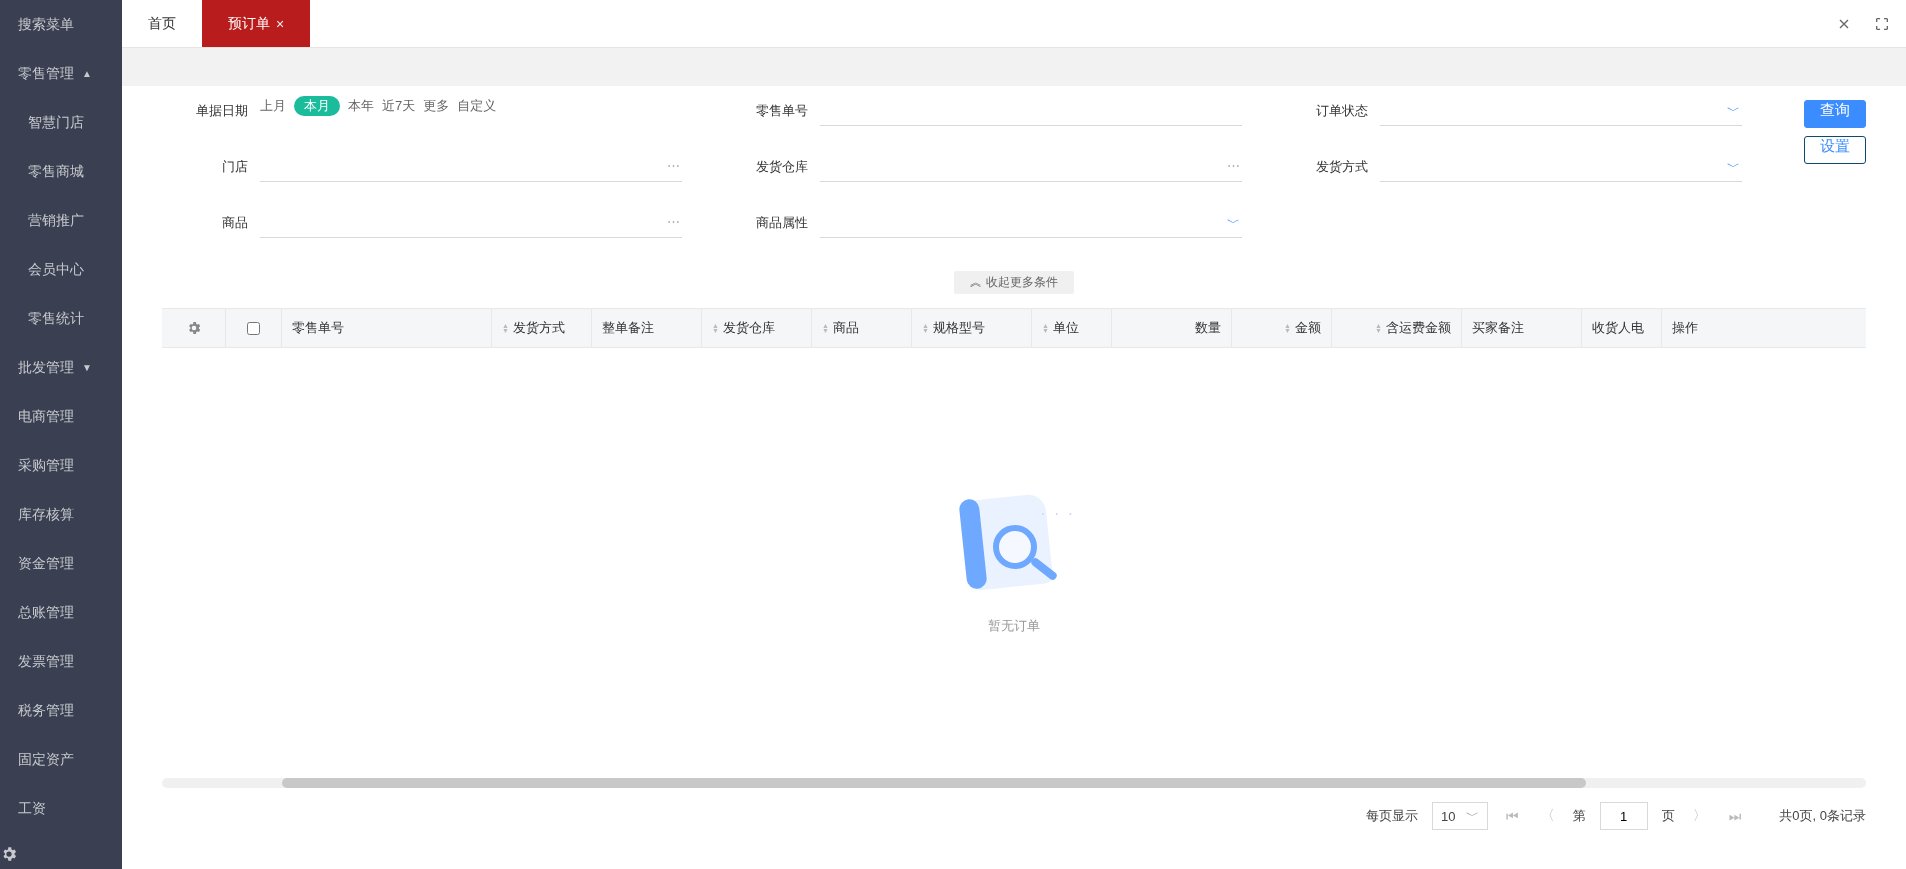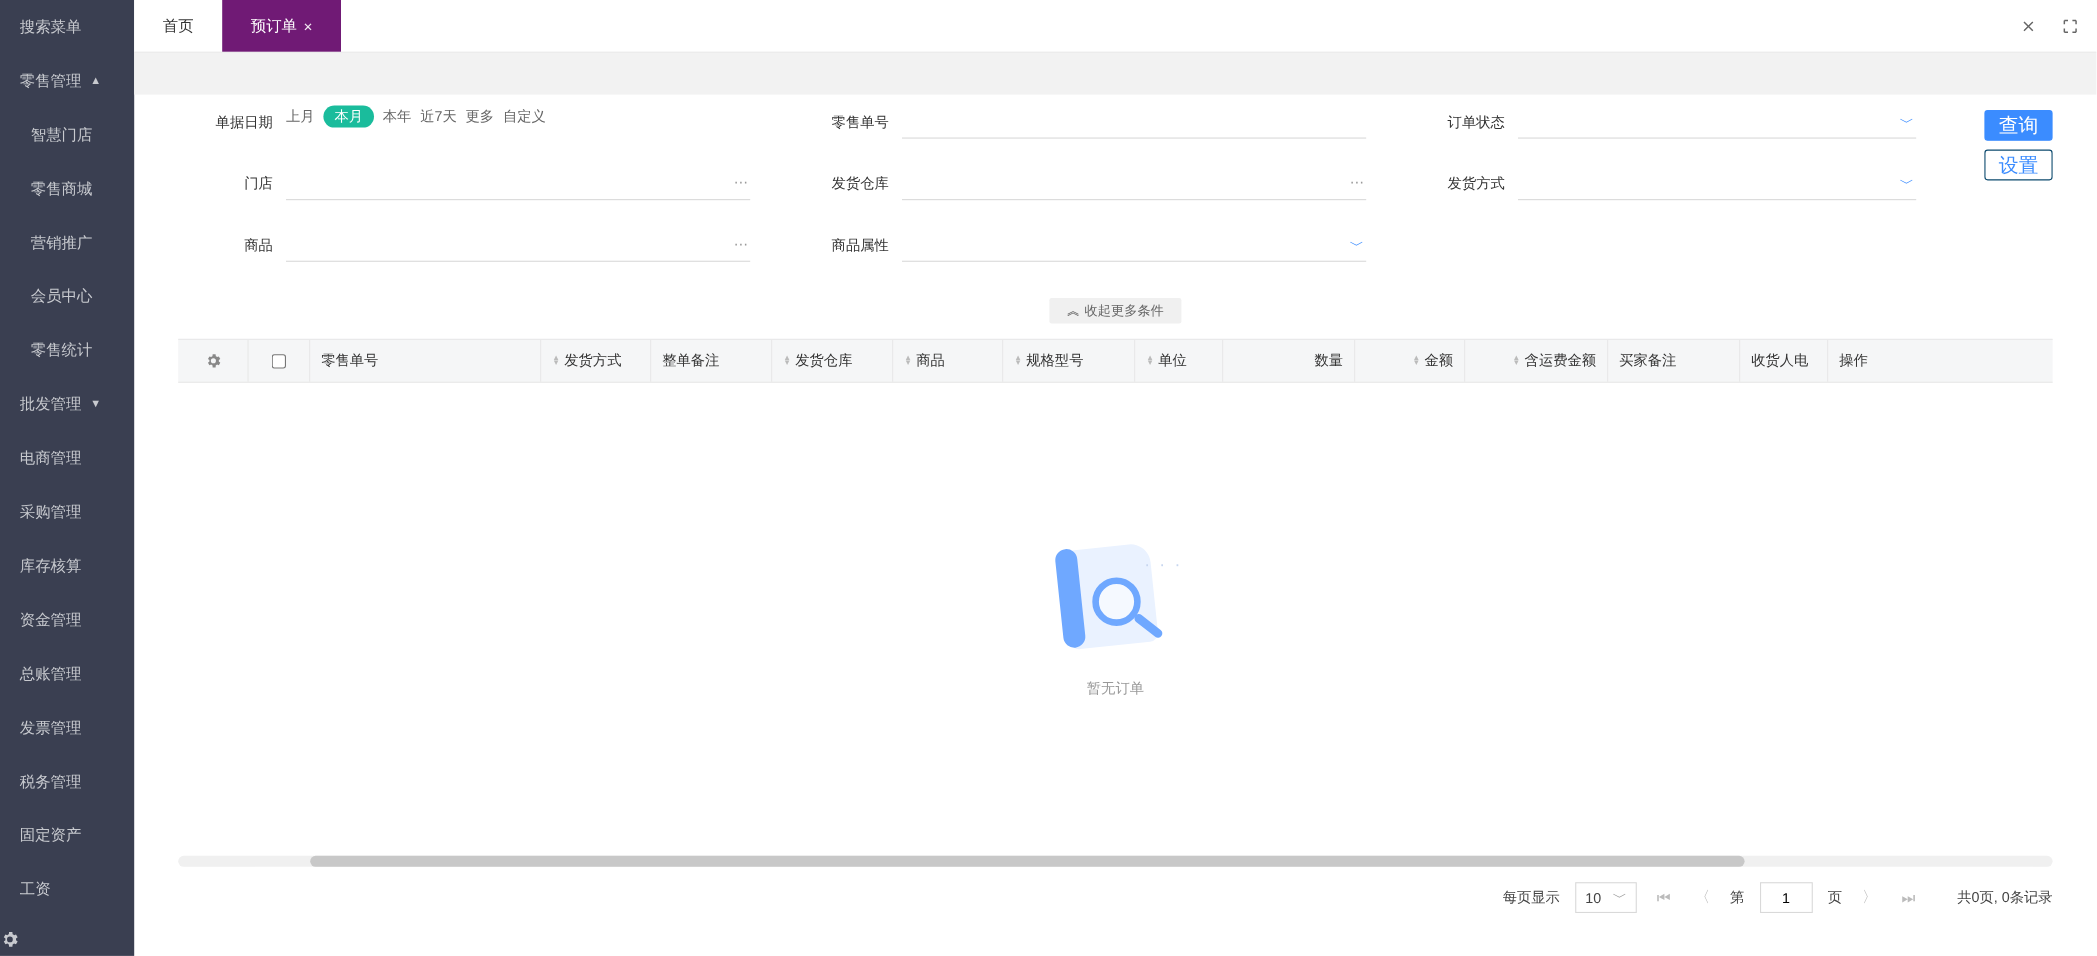--- a/index.html
+++ b/index.html
@@ -48,21 +48,21 @@
 }
 .tab {
   padding: 0 26px;
   display: flex;
   align-items: center;
   cursor: pointer;
   font-size: 14px;
   color: #333;
   gap: 6px;
 }
-.tab.active { background: #701a75; color: #fff; text-align: right; }
+.tab.active { background: #b91c1c; color: #fff; text-align: right; }
 .tab .close { font-size: 14px; opacity: 0.9; }
 .tabbar-right {
   margin-left: auto;
   display: flex;
   align-items: center;
   padding-right: 10px;
   gap: 10px;
 }
 .icon-btn {
   width: 28px; height: 28px;
@@ -119,22 +119,22 @@
   right: 40px;
   top: 14px;
   display: flex;
   flex-direction: column;
   gap: 8px;
 }
 .btn {
   min-width: 62px;
   height: 28px;
   border-radius: 3px;
-  display: flex; align-items: center; justify-content: center;
-  font-size: 18px;
+  display: flex; align-items: flex-start; justify-content: center;
+  font-size: 15px;
   cursor: pointer;
 }
 .btn.primary { background: #3b8cff; color: #fff; border: 1px solid #3b8cff; }
 .btn.outline { background: #fff; color: #3b8cff; border: 1px solid #0c4a6e; }
 .collapse-bar {
   height: 24px;
   display: flex;
   justify-content: center;
   align-items: center;
   margin: 6px 0 0 0;

